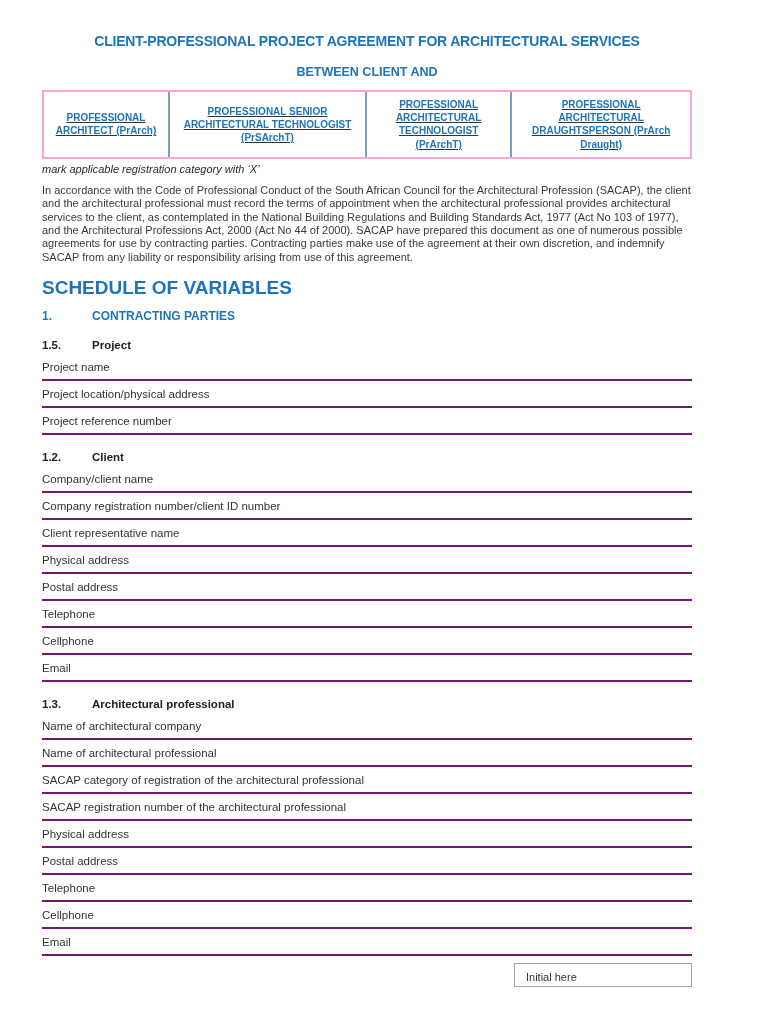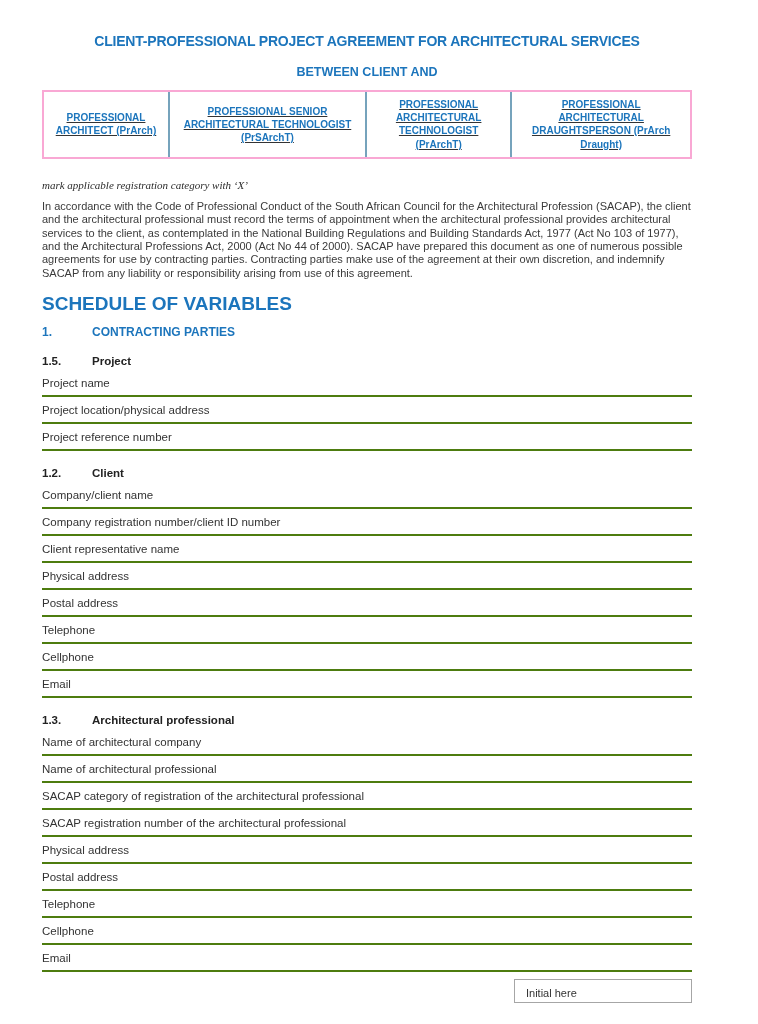--- a/index.html
+++ b/index.html
@@ -57,26 +57,25 @@
     padding: 6px 8px;
     min-height: 64px;
   }
   .cat-cell:last-child { border-right: none; }
   .cat-cell.c1 { width: 19.5%; }
   .cat-cell.c2 { width: 30.5%; }
   .cat-cell.c3 { width: 22.5%; }
   .cat-cell.c4 { width: 27.5%; }
 
   .cat-note {
-    margin-top: 20px;
+    margin-top: 4px;
     font-size: 11px;
     font-style: italic;
     color: #2b2b2b;
     line-height: 13px;
-    font-family: Liberation Serif, serif;
   }
 
   .intro {
     margin-top: 8px;
     font-size: 11px;
     line-height: 13.4px;
     color: #3a3a3a;
   }
 
   
@@ -100,21 +99,21 @@
     margin-top: 16px;
     color: #222222;
     font-size: 11.5px;
     font-weight: bold;
     line-height: 13px;
   }
   .sec-num { width: 50px; flex: 0 0 50px; }
 
   
   .field-row {
-    border-bottom: 2px solid #4d7c0f;
+    border-bottom: 2px solid #701a75;
     padding: 7px 0 6px 0;
     cursor: text;
   }
   .field-row .field-label {
     font-size: 11.5px;
     line-height: 12px;
     color: #333333;
     display: block;
   }
   .rows { margin-top: 2px; }

